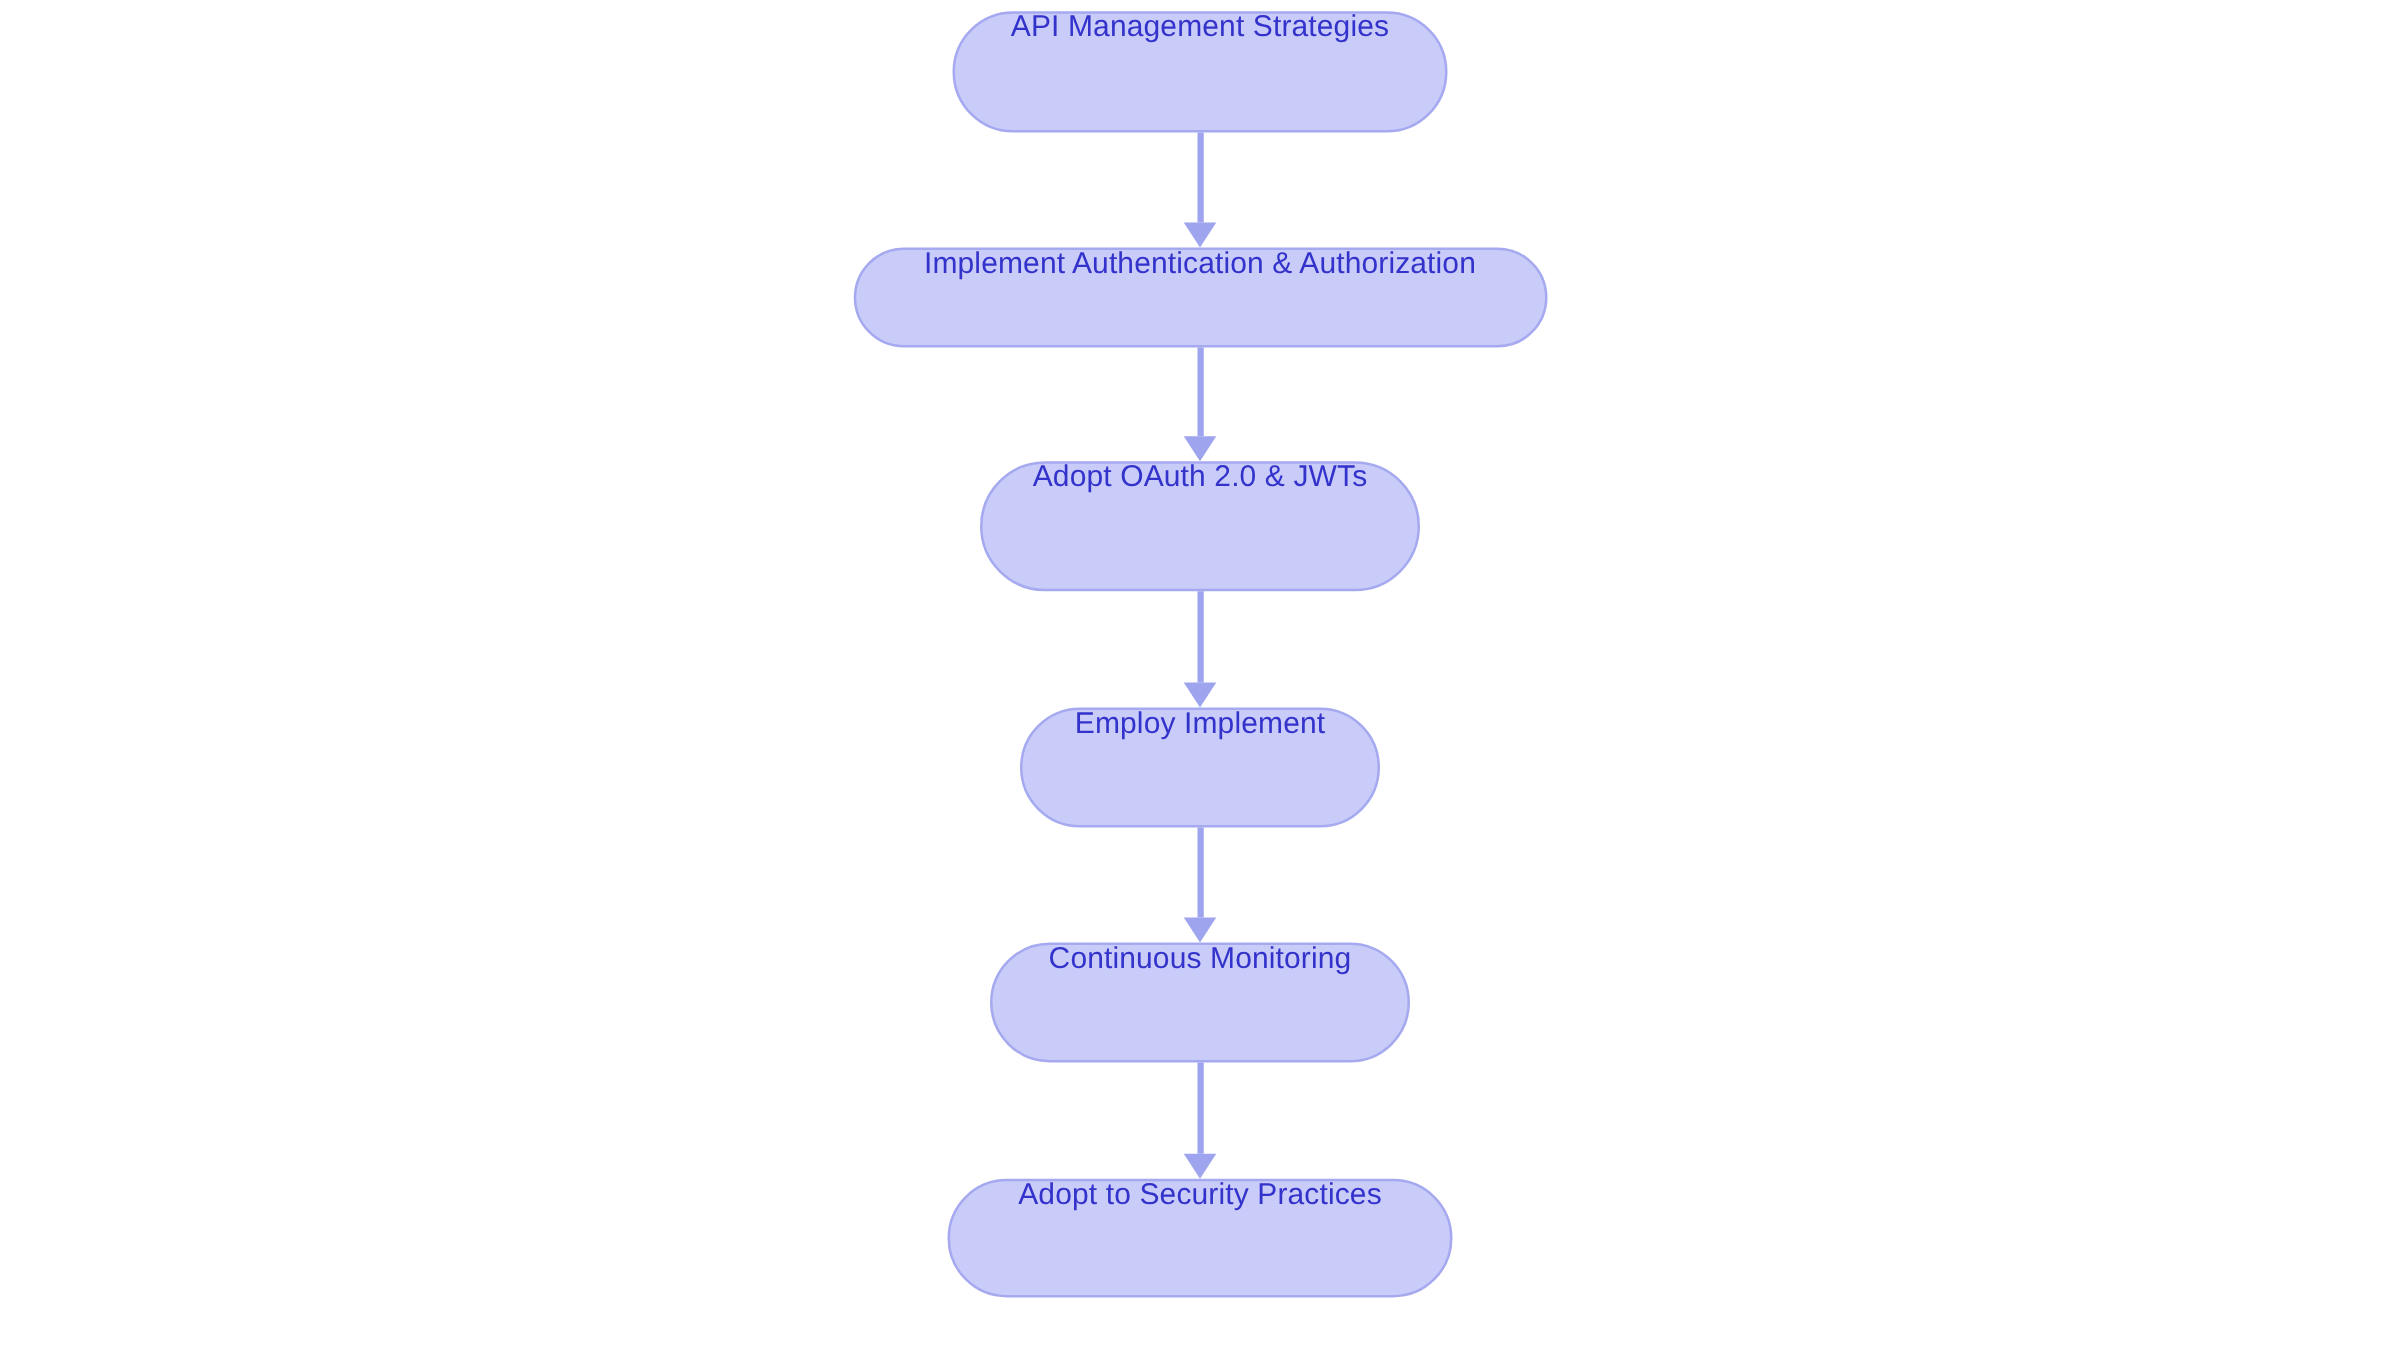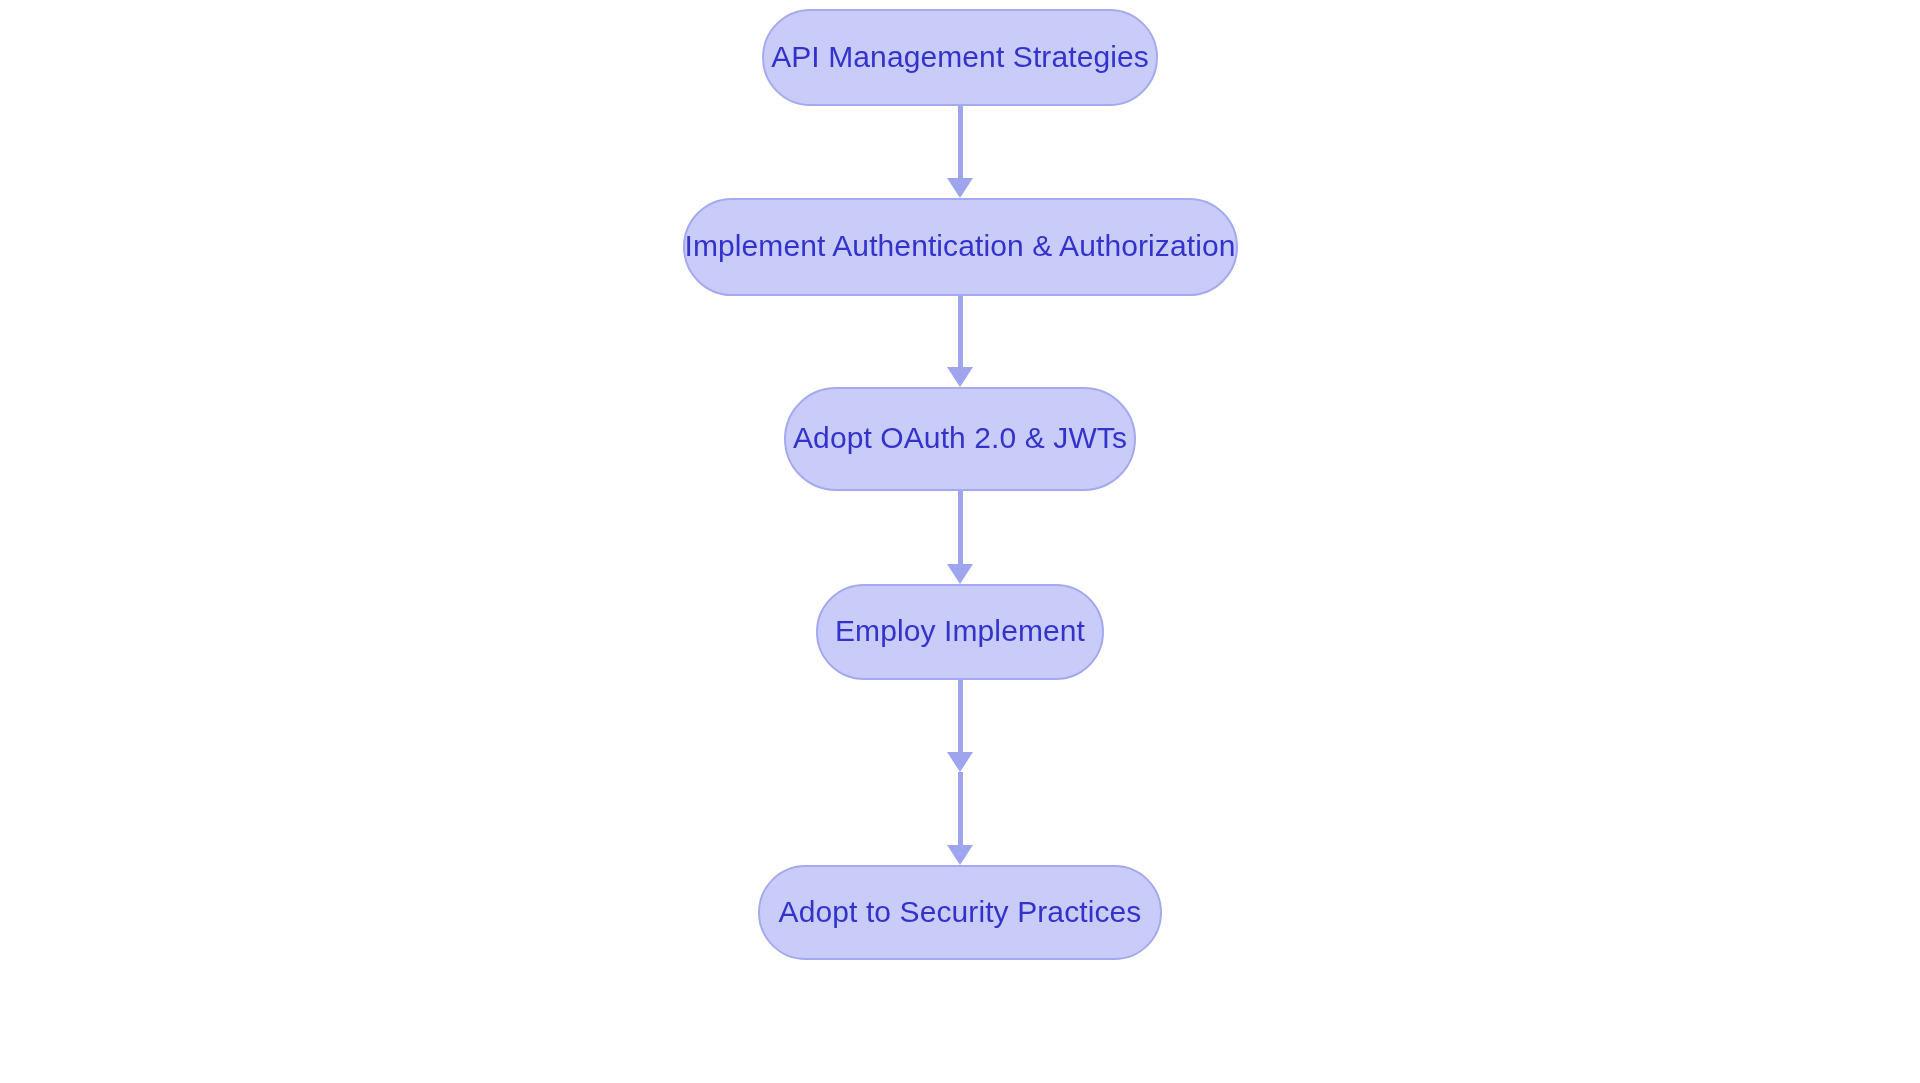--- a/index.html
+++ b/index.html
@@ -28,27 +28,26 @@
     width: 1920px;
     height: 1083px;
     display: flex;
     flex-direction: column;
     align-items: center;
   }
 
   .node {
     box-sizing: border-box;
     display: flex;
-    align-items: center;
     justify-content: center;
     background: #c9cbf9;
     border: 2px solid #a5a9ef;
     border-radius: 999px;
     color: #3333cc;
-    font-size: 30px;
+    font-size: 24px;
     font-weight: 400;
     letter-spacing: 0.1px;
     white-space: nowrap;
     line-height: 1;
   }
 
   .node-label {
     display: block;
     padding: 0 2px;
     transform: translateY(-1px);
@@ -72,21 +71,21 @@
     width: 0;
     height: 0;
     border-left: 13px solid transparent;
     border-right: 13px solid transparent;
     border-top: 20px solid #9ea4ee;
     flex: 0 0 auto;
   }
 
   
   .node-0 { width: 396px; height: 97px; }
-  .node-1 { width: 555px; height: 98px; }
+  .node-1 { width: 555px; height: 80px; }
   .node-2 { width: 352px; height: 104px; }
   .node-3 { width: 288px; height: 96px; }
   .node-4 { width: 336px; height: 96px; }
   .node-5 { width: 404px; height: 95px; }
 
   .conn-0 { height: 92px; }
   .conn-1 { height: 91px; }
   .conn-2 { height: 93px; }
   .conn-3 { height: 92px; }
   .conn-4 { height: 93px; }
@@ -130,20 +129,23 @@
 
     <div class="node node-3">
       <span class="node-label">Employ Implement</span>
     </div>
 
     <div class="connector conn-3">
       <div class="connector-line"></div>
       <div class="connector-arrow"></div>
     </div>
 
+    <div class="node node-4">
+      <span class="node-label">Continuous Monitoring</span>
+    </div>
 
     <div class="connector conn-4">
       <div class="connector-line"></div>
       <div class="connector-arrow"></div>
     </div>
 
     <div class="node node-5">
       <span class="node-label">Adopt to Security Practices</span>
     </div>
 

